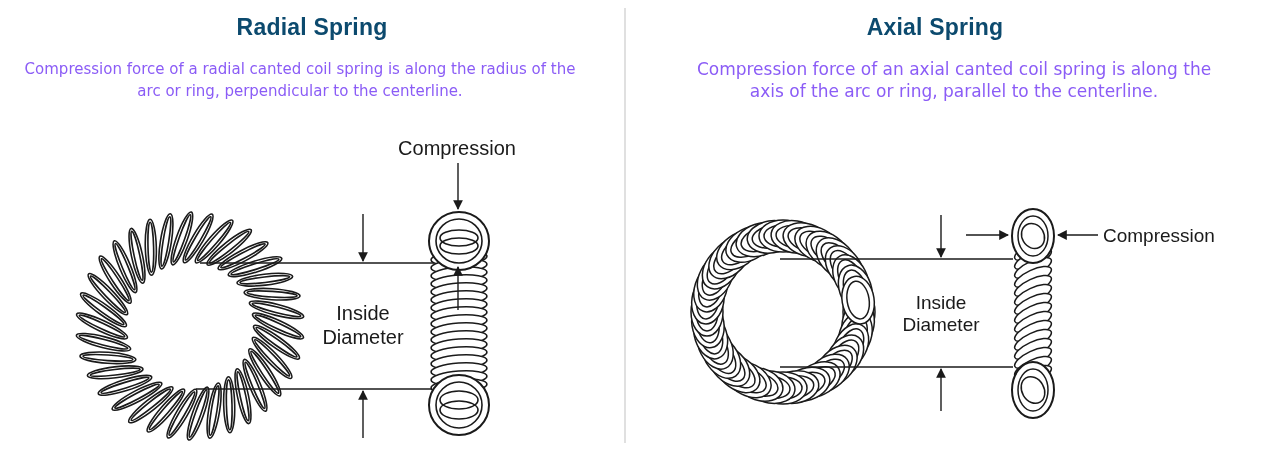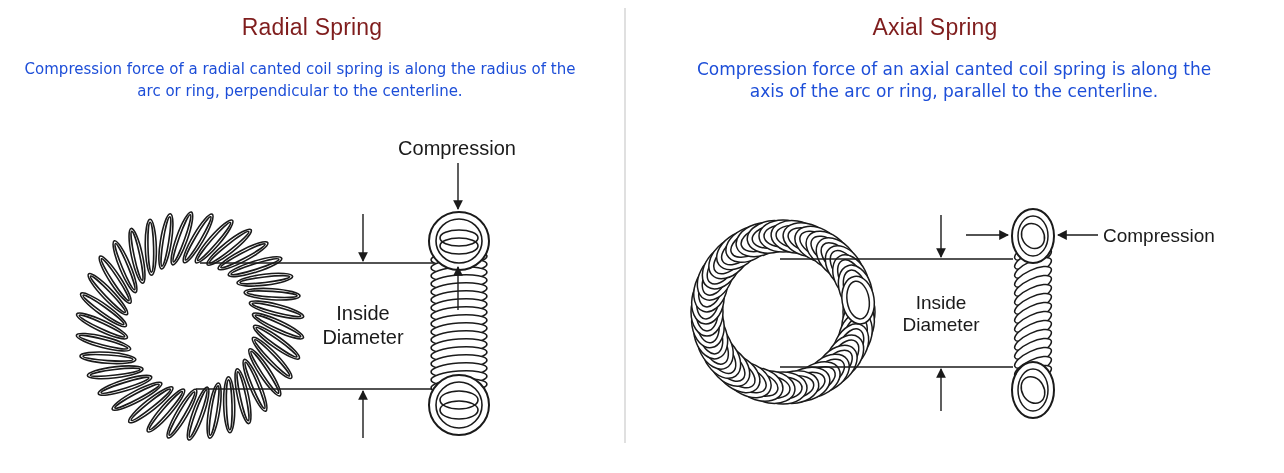--- a/index.html
+++ b/index.html
@@ -2,23 +2,23 @@
 <html><head>
 <meta charset="utf-8">
 <style>
   html, body { margin: 0; padding: 0; background: #ffffff; }
   body { width: 1284px; height: 473px; position: relative; overflow: hidden;
          font-family: "Liberation Sans", "DejaVu Sans", sans-serif; color: #1a1a1a; }
   .panel { position: absolute; top: 0; height: 473px; }
   .panel.left { left: 0; width: 624px; }
   .panel.right { left: 626px; width: 618px; }
   .title { position: absolute; top: 14px; left: 0; right: 0; text-align: center;
-           font-size: 23px; font-weight: 400; color: #7f1d1d; letter-spacing: 0.2px; }
+           font-size: 23px; font-weight: 700; color: #0c4a6e; letter-spacing: 0.2px; }
   .desc { position: absolute; top: 58px; text-align: center; font-size: 15.5px; line-height: 22px;
-          font-family: "DejaVu Sans", sans-serif; color: #1d4ed8; }
+          font-family: "DejaVu Sans", sans-serif; color: #8b5cf6; }
   .panel.left .desc { left: 22px; width: 556px; font-size: 15px; }
   .panel.right .desc { left: 52px; width: 552px; font-size: 17px; }
   .divider { position: absolute; left: 624px; top: 8px; width: 2px; height: 435px; background: #e0e0e0; }
   svg.diagram { position: absolute; left: 0; top: 0; }
   .lbl { font-family: "Liberation Sans", sans-serif; fill: #1a1a1a; }
 </style>
 </head>
 <body>
 
 <div class="panel left">

